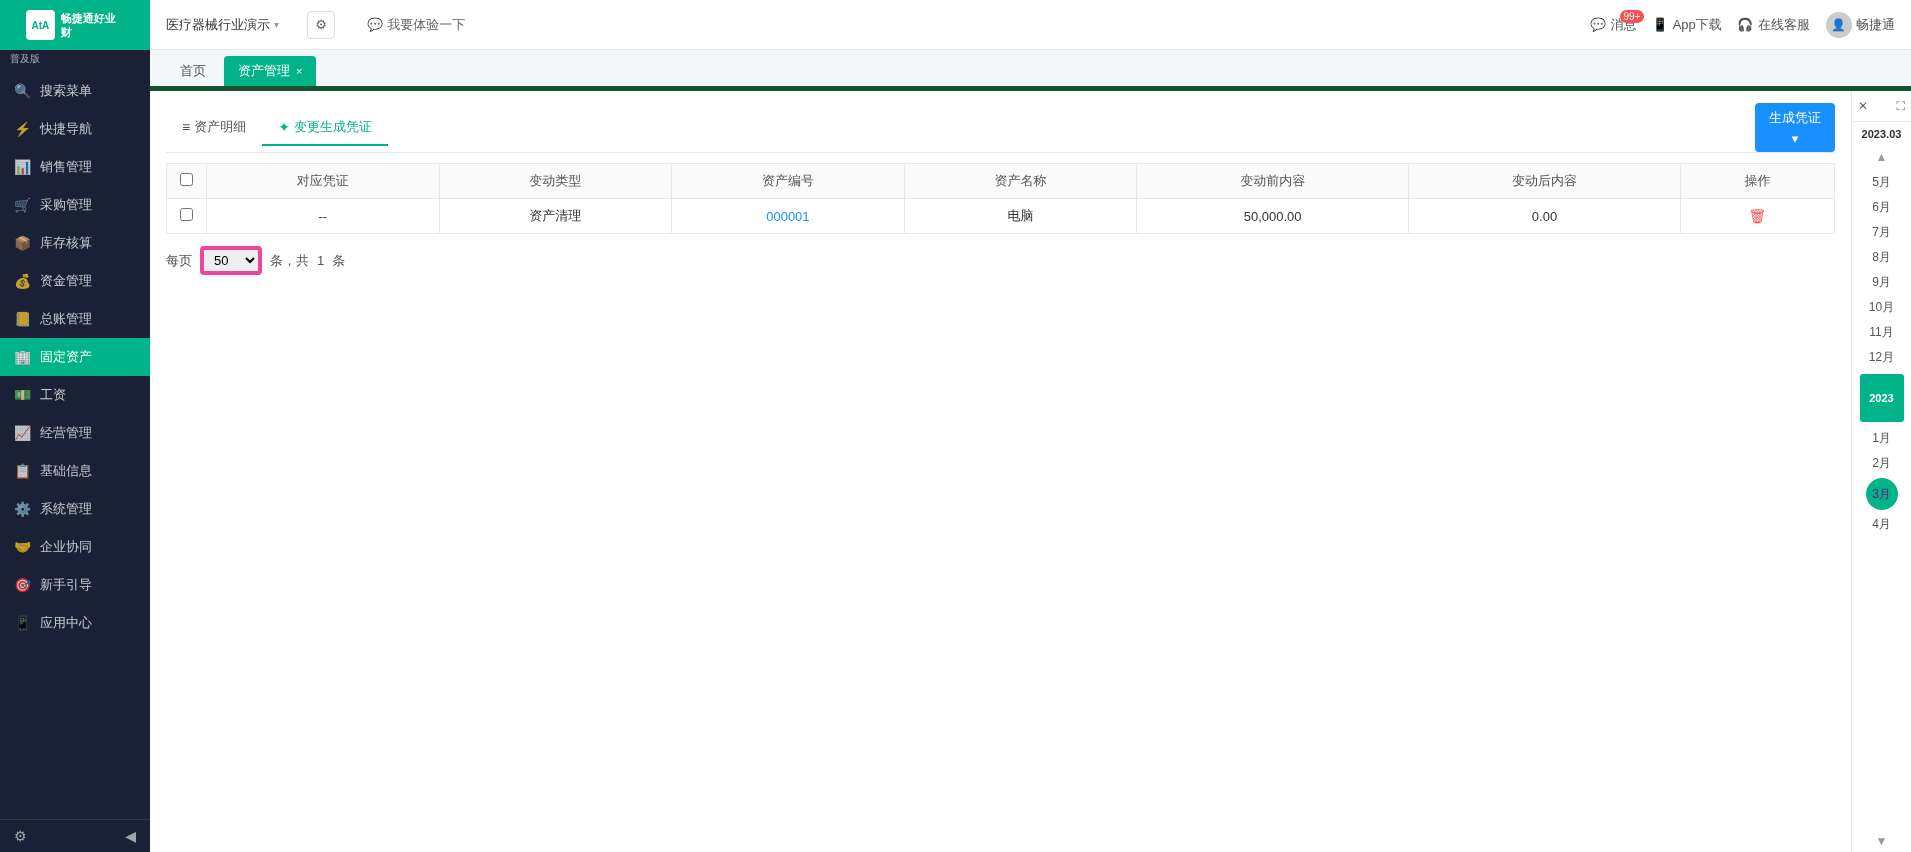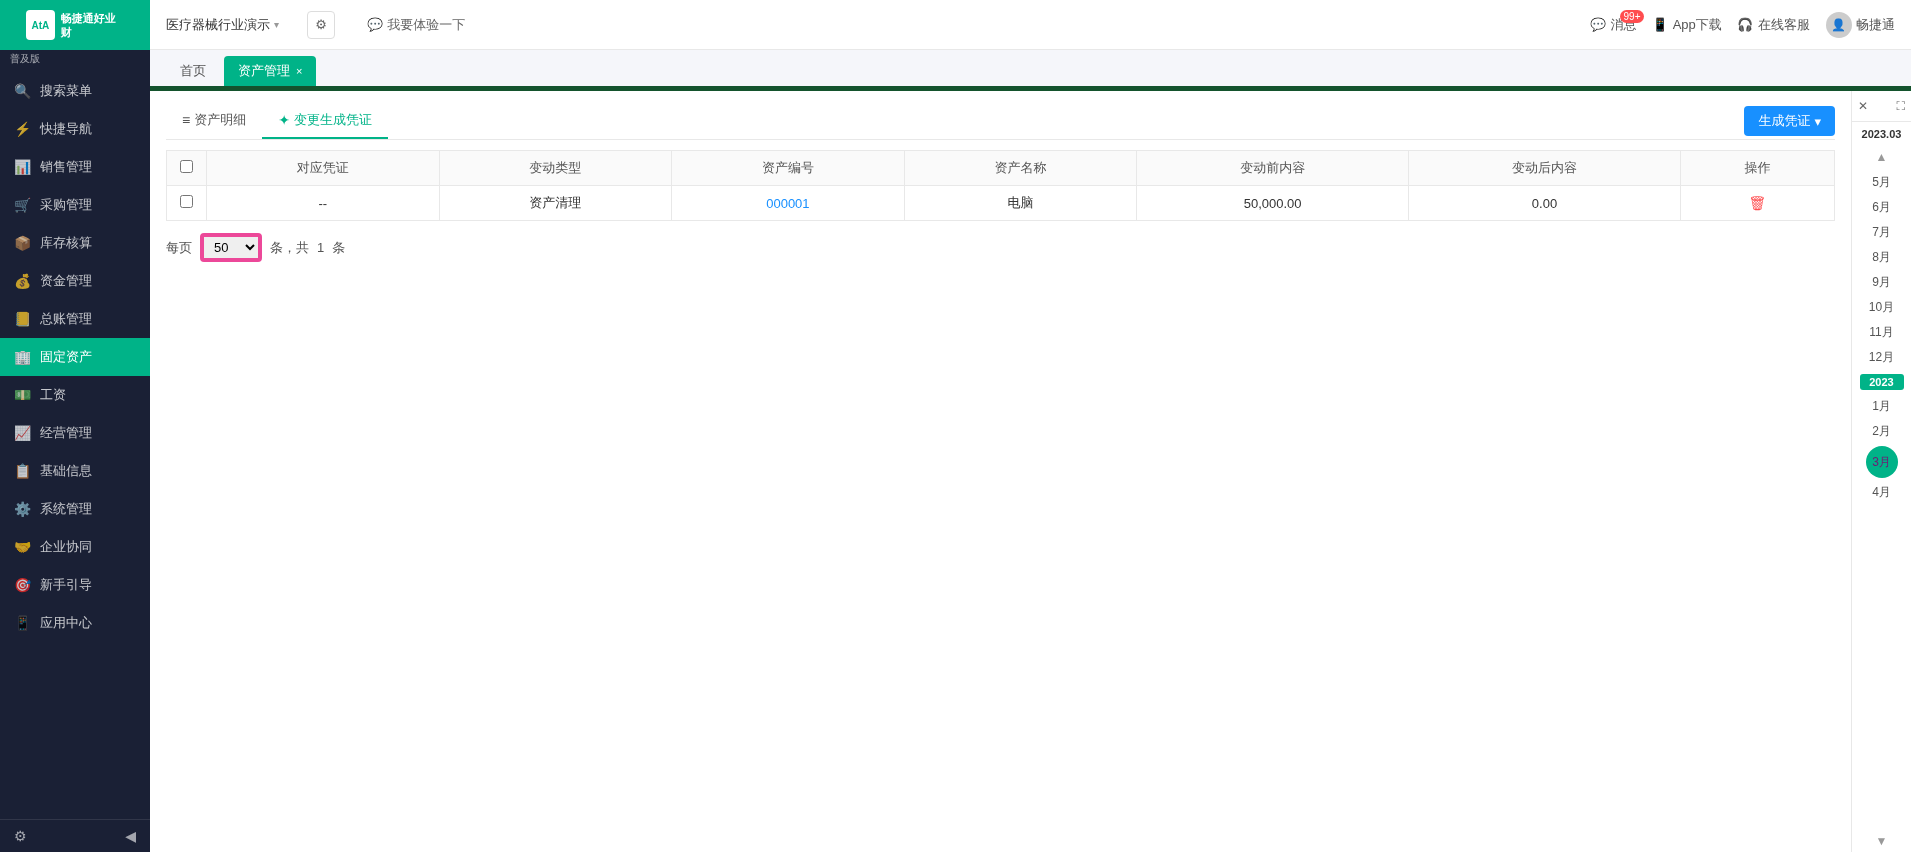--- a/index.html
+++ b/index.html
@@ -239,20 +239,21 @@
       background: #1890ff;
       color: white;
       border: none;
       padding: 6px 14px;
       border-radius: 4px;
       cursor: pointer;
       font-size: 13px;
       display: flex;
       align-items: center;
       gap: 4px;
+      flex-direction: column;
     }
 
     
     .data-table {
       width: 100%;
       border-collapse: collapse;
       font-size: 13px;
     }
     .data-table th {
       background: #fafafa;
@@ -340,21 +341,21 @@
       align-items: center;
       justify-content: center;
       margin: 2px auto;
     }
     .month-item.year-label {
       background: #00b388;
       color: white;
       border-radius: 3px;
       font-size: 11px;
       font-weight: bold;
-      padding: 2px 6px;
+      padding: 18px 6px;
       margin: 4px 0;
       cursor: default;
       text-align: center;
     }
     .nav-up-down {
       display: flex;
       align-items: center;
       justify-content: center;
       padding: 4px;
       color: #999;

